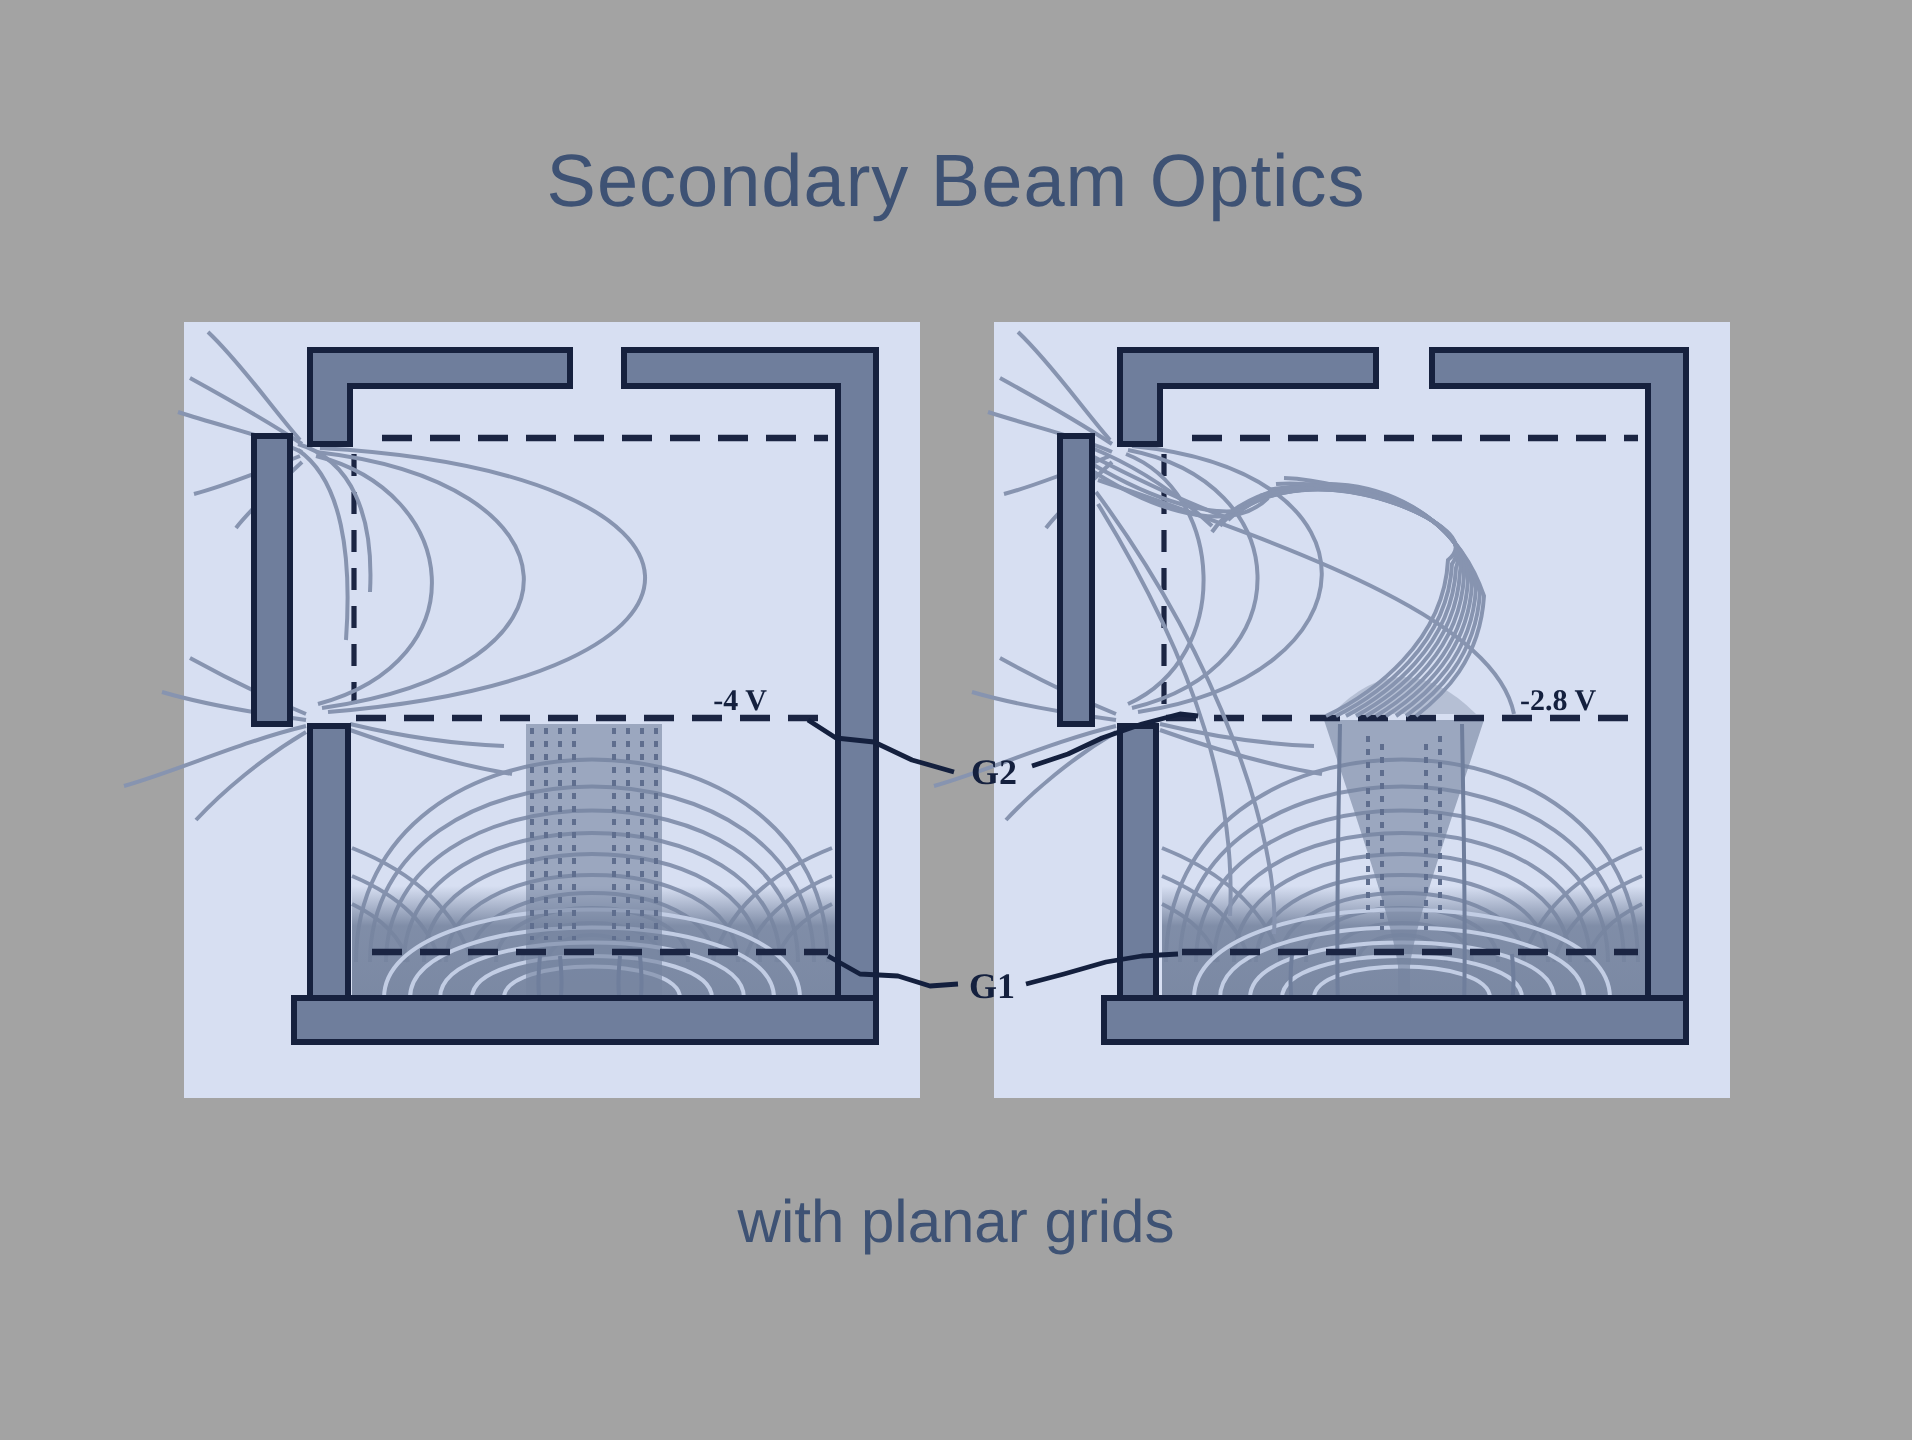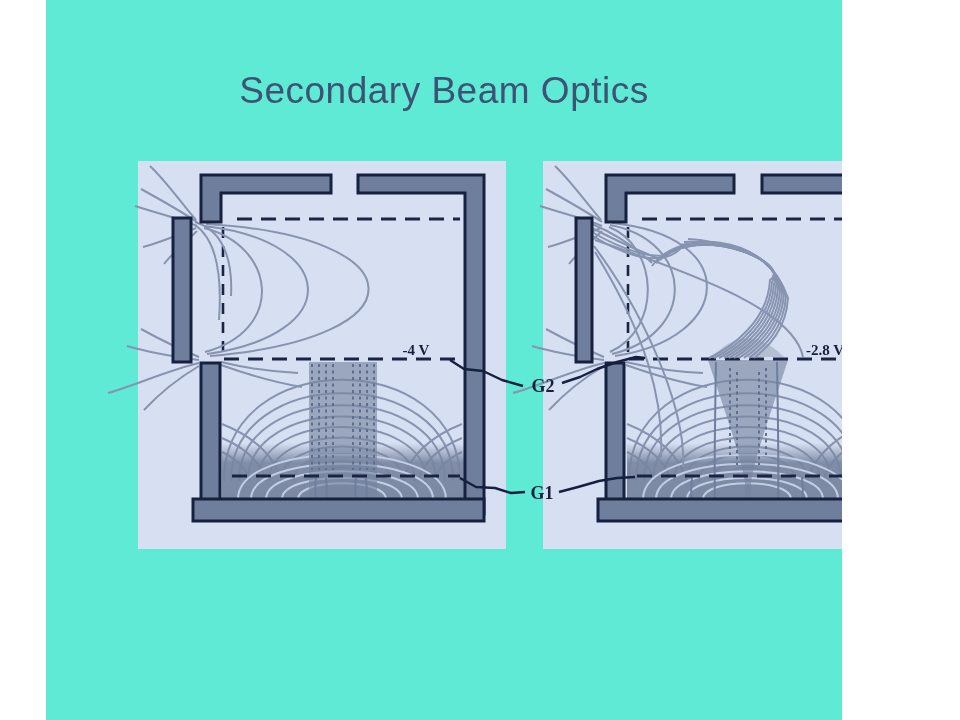--- a/index.html
+++ b/index.html
@@ -1,22 +1,21 @@
 <!DOCTYPE html>
 <html><head>
 <meta charset="utf-8">
 <style>
   html,body{margin:0;padding:0;}
   .slide{
     position:relative;
-    width:796px;height:720px;
-    background:#5eead4;
+    width:956px;height:720px;
+    background:#a3a3a3;
     overflow:hidden;
     font-family:"Liberation Sans", sans-serif;
-    margin-left:46px;
   }
   .slide-title{
     position:absolute;top:70px;left:0;width:100%;
     text-align:center;
     font-size:37px;
     color:#3E5274;
     letter-spacing:0.5px;
   }
   .caption{
     position:absolute;top:589px;left:0;width:100%;
@@ -245,15 +244,16 @@
       <path class="pointer" d="M404,360 L418,369 L437,371 L456,380 L477,386"></path>
       <path class="pointer" d="M516,383 L534,377 L551,369 L571,362 L590,357 L599,358"></path>
       <path class="pointer" d="M414,478 L430,487 L449,488 L465,493 L479,492"></path>
       <path class="pointer" d="M513,492 L532,487 L553,481 L571,478 L589,477"></path>
       <text class="glabel" x="497" y="392" text-anchor="middle">G2</text>
       <text class="glabel" x="496" y="499" text-anchor="middle">G1</text>
     </g>
   </svg>
 
   <div class="caption">
+    <div>with planar grids</div>
   </div>
 
 </div>
 
 </body></html>

